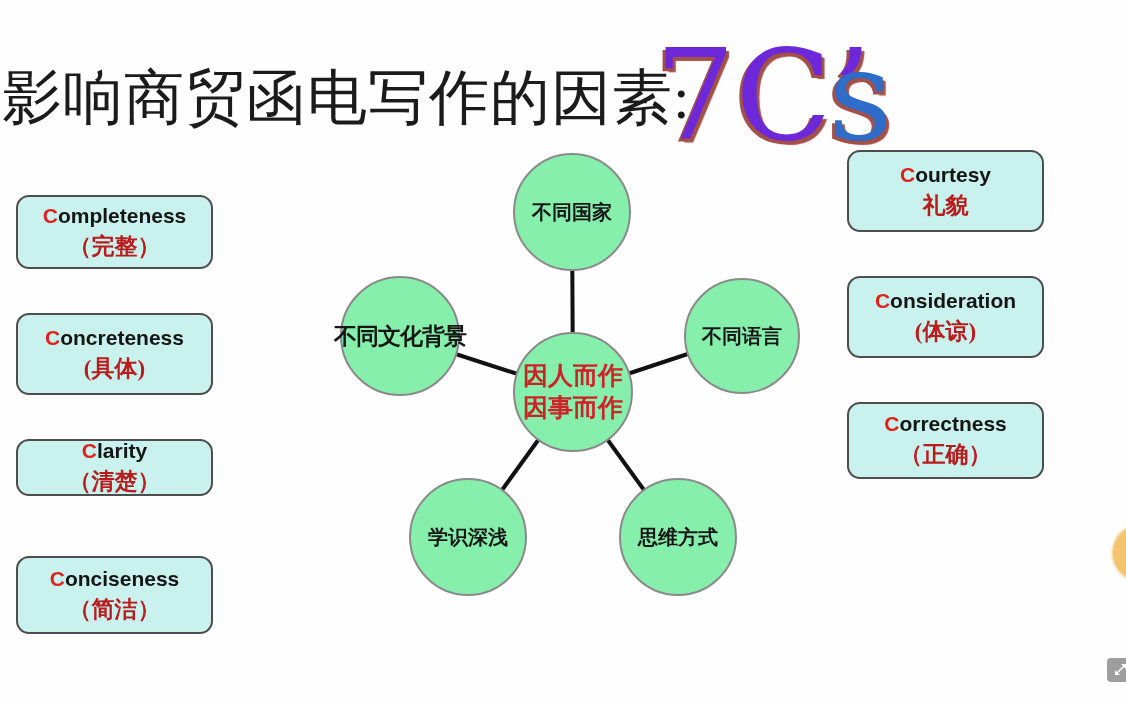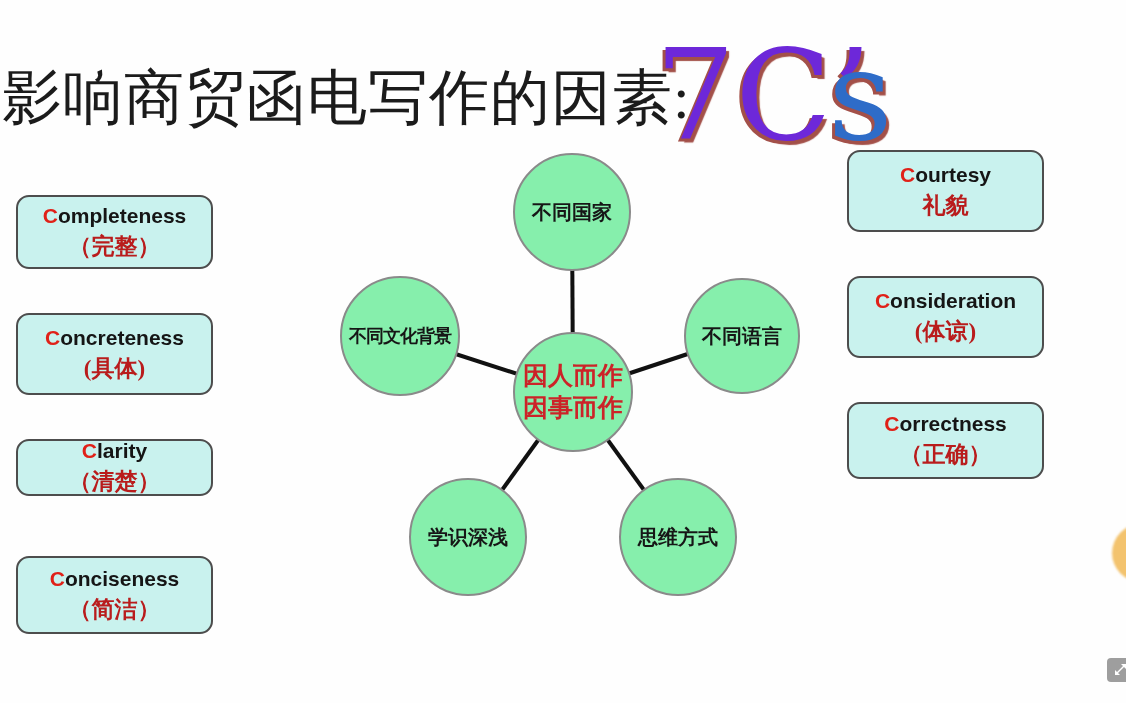--- a/index.html
+++ b/index.html
@@ -45,21 +45,21 @@
   #diagram-lines{position:absolute;left:0;top:0;z-index:1;}
   .node{
     position:absolute;z-index:2;box-sizing:border-box;border-radius:50%;
     background:#86efac;border:2px solid #8a8a8a;
     display:flex;align-items:center;justify-content:center;text-align:center;
   }
   .node-label{
     font-family:"Liberation Serif","DejaVu Serif",serif;font-weight:700;
     font-size:20px;color:#161616;white-space:nowrap;
   }
-  .node-label.long{font-size:18px;letter-spacing:-1px;}
+  .node-label.long{font-size:23px;letter-spacing:-1px;}
   .center-label{
     font-family:"Liberation Serif","DejaVu Serif",serif;font-weight:700;
     font-size:25px;color:#cc2328;line-height:1.3;white-space:nowrap;
   }
   
   .corner-circle{
     position:absolute;left:1112px;top:524px;width:58px;height:58px;
     border-radius:50%;background:#f3c36e;filter:blur(1px);z-index:3;
   }
   .resize-btn{

